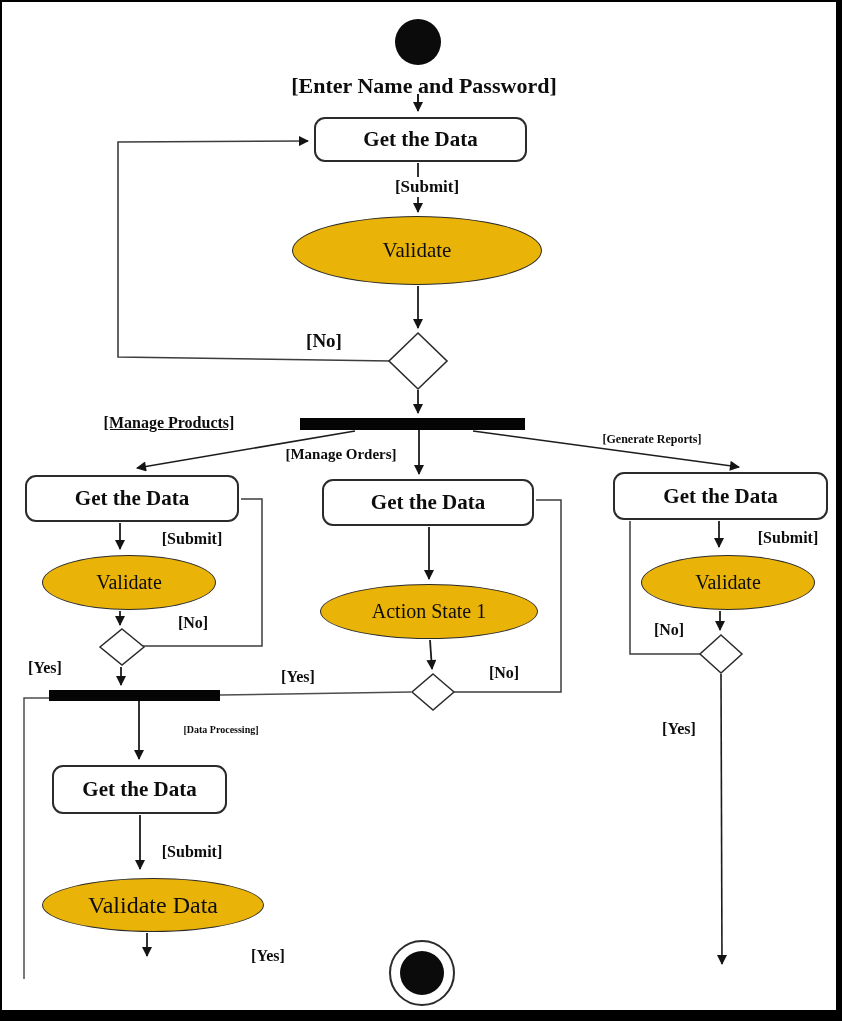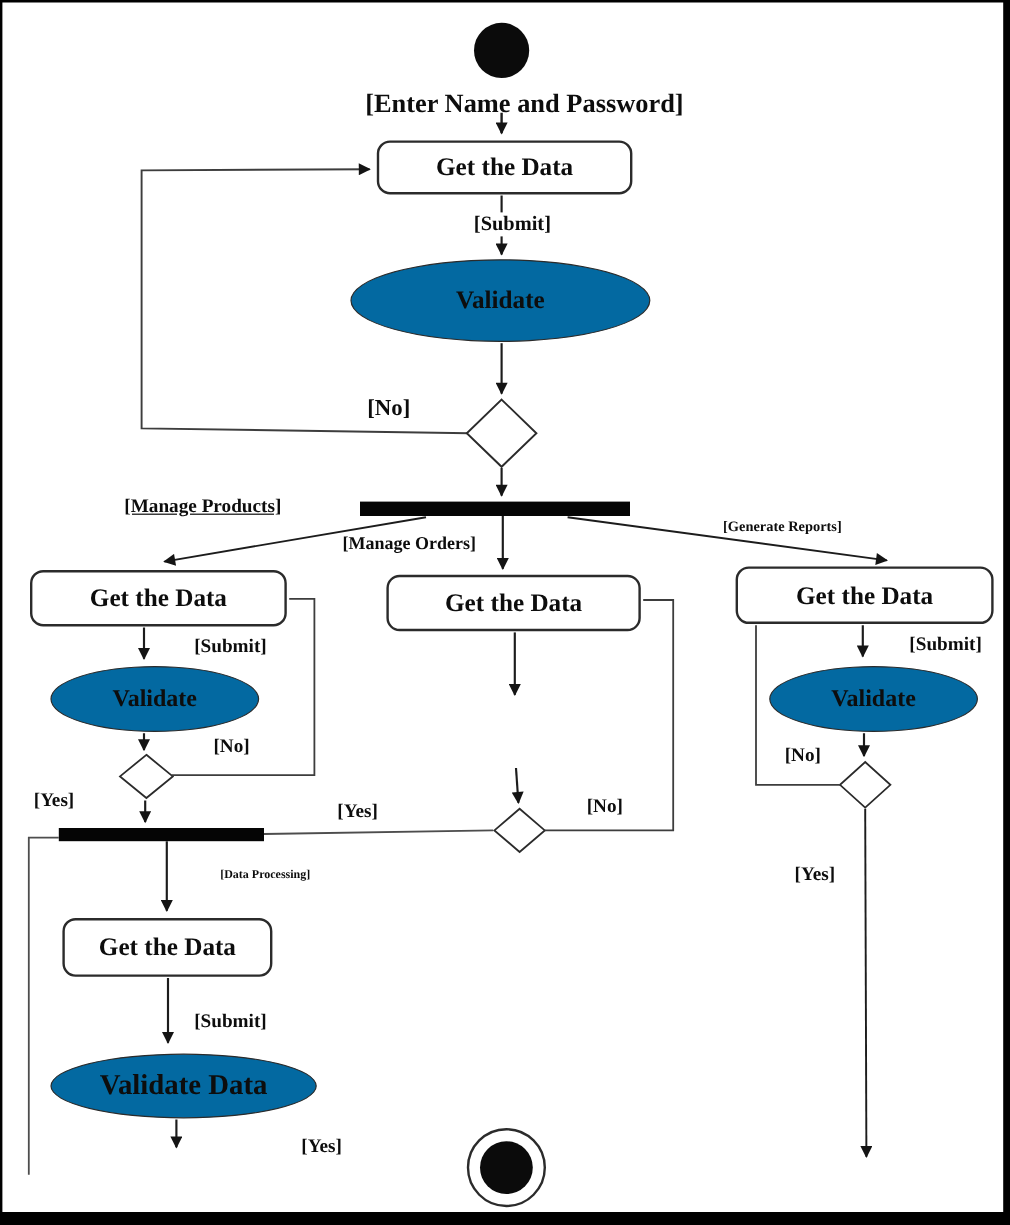--- a/index.html
+++ b/index.html
@@ -24,23 +24,23 @@
     background:#ffffff;
     display:flex; align-items:center; justify-content:center;
     font-weight:bold; font-size:21px;
     text-align:center;
     z-index:2;
   }
   .oval {
     position:absolute;
     border:1.6px solid #2b2b2b;
     border-radius:50%;
-    background:#0369a1;
+    background:#eab308;
     display:flex; align-items:center; justify-content:center;
-    font-weight:bold; font-size:21px;
+    font-weight:normal; font-size:21px;
     text-align:center;
     z-index:2;
   }
   .guard {
     position:absolute;
     transform:translate(-50%,-50%);
     font-weight:bold;
     white-space:nowrap;
     z-index:3;
   }
@@ -110,30 +110,31 @@
   <div class="action" style="left:312px; top:115px; width:213px; height:45px;">Get the Data</div>
 
   <div class="oval" style="left:290px; top:214px; width:250px; height:69px;">Validate</div>
 
   <div class="action" style="left:23px; top:473px; width:214px; height:47px;">Get the Data</div>
 
   <div class="oval" style="left:40px; top:553px; width:174px; height:55px; font-size:20px;">Validate</div>
 
   <div class="action" style="left:320px; top:477px; width:212px; height:47px;">Get the Data</div>
 
+  <div class="oval" style="left:318px; top:582px; width:218px; height:55px; font-size:20px;">Action State 1</div>
 
   <div class="action" style="left:611px; top:470px; width:215px; height:48px;">Get the Data</div>
 
   <div class="oval" style="left:639px; top:553px; width:174px; height:55px; font-size:20px;">Validate</div>
 
   <div class="action" style="left:50px; top:763px; width:175px; height:49px;">Get the Data</div>
 
   <div class="oval" style="left:40px; top:876px; width:222px; height:54px; font-size:24px;">Validate Data</div>
 
-  <div class="guard" style="left:422px; top:84px;  font-size:22px;margin-left:13px;">[Enter Name and Password]</div>
+  <div class="guard" style="left:422px; top:84px;  font-size:22px;">[Enter Name and Password]</div>
 
   <div class="guard whitebg" style="left:425px; top:185px; font-size:17px;">[Submit]</div>
 
   <div class="guard" style="left:322px; top:339px; font-size:19px;">[No]</div>
 
   <div class="guard" style="left:167px; top:421px; font-size:16px;text-decoration:underline;">[Manage Products]</div>
 
   <div class="guard" style="left:339px; top:452px; font-size:15px;">[Manage Orders]</div>
 
   <div class="guard" style="left:650px; top:437px; font-size:12px;">[Generate Reports]</div>

